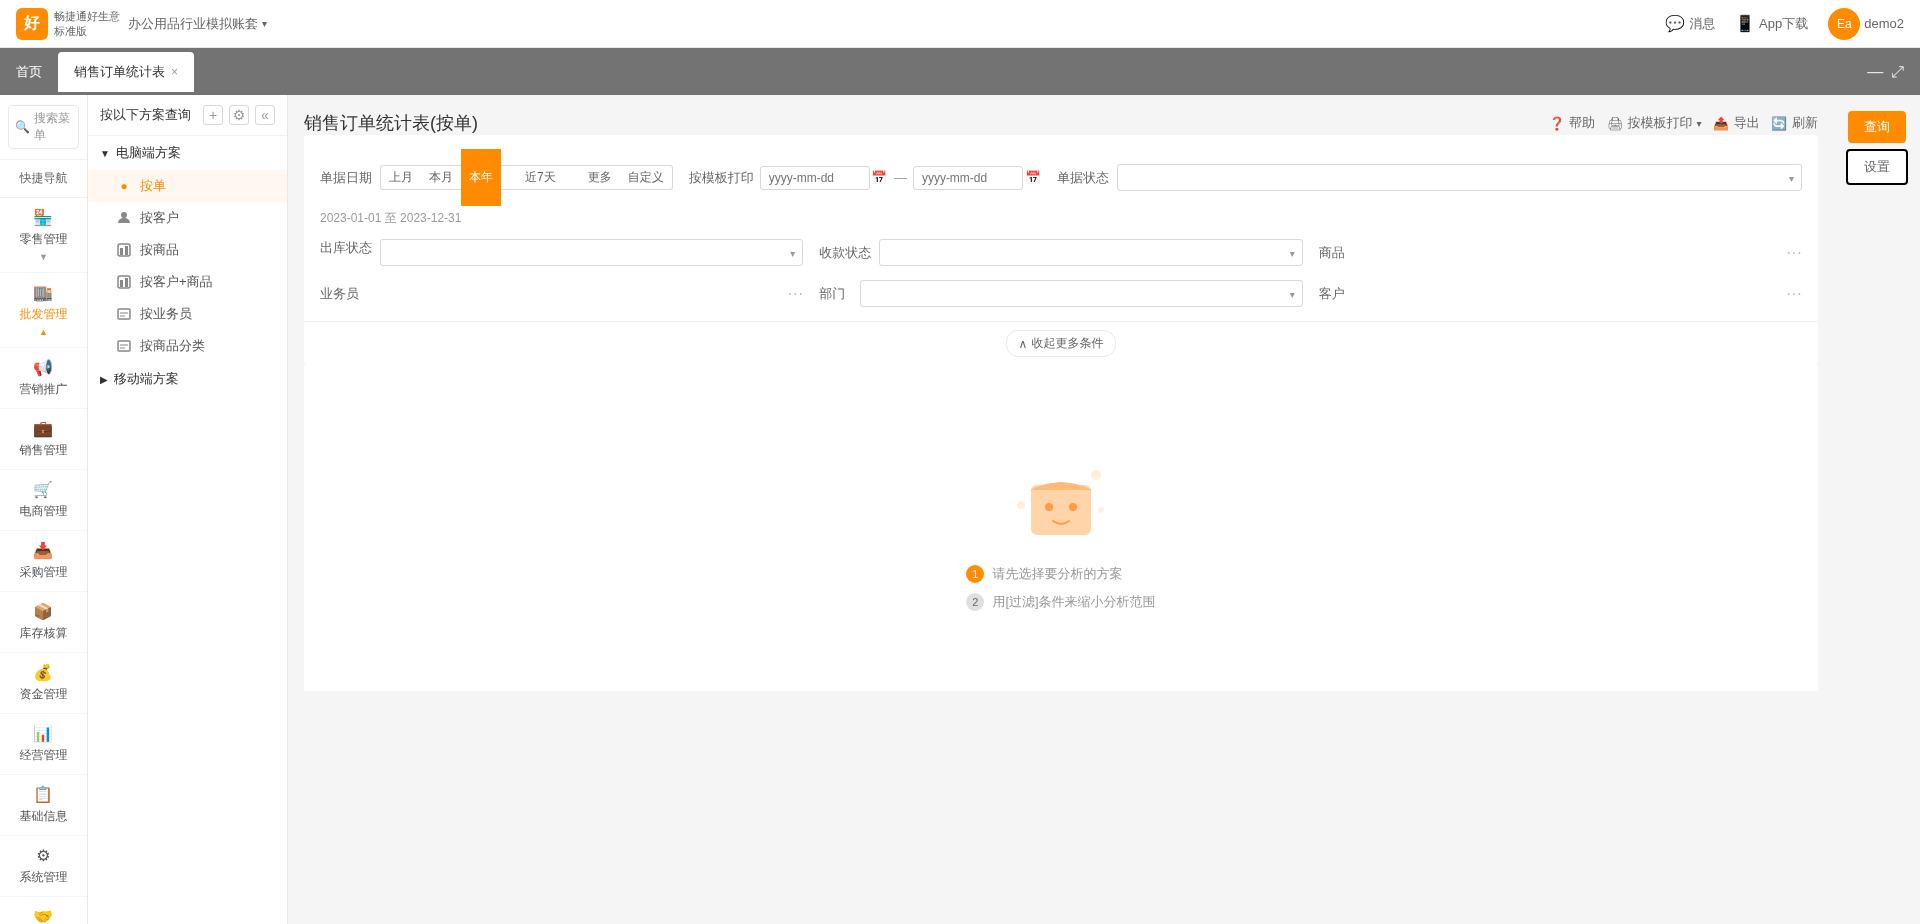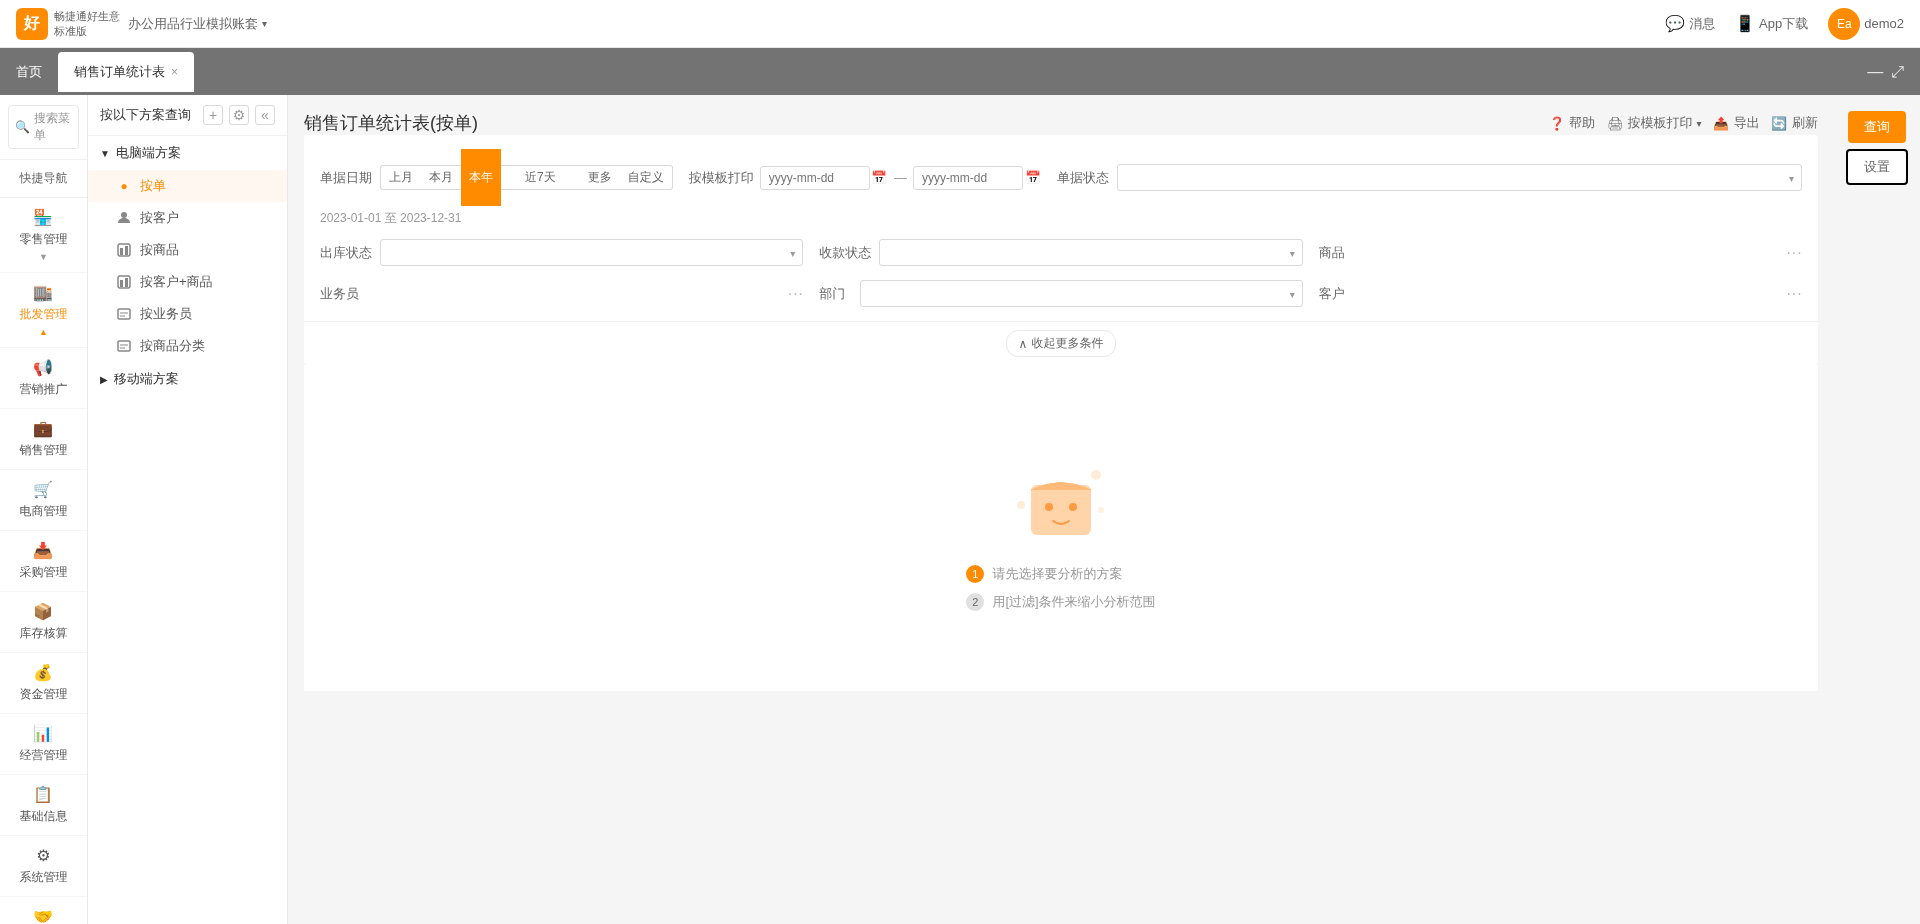--- a/index.html
+++ b/index.html
@@ -320,21 +320,21 @@
                 </div>
               </div>
             </div>
 
             <div style="margin-bottom:12px;font-size:12px;color:#999;margin-top:-10px;">
               <span>2023-01-01 至 2023-12-31</span>
             </div>
 
             <div style="display:flex;align-items:center;gap:16px;margin-bottom:14px;">
 
-              <div style="display:flex;align-items:center;gap:8px;flex:1;">
+              <div style="display:flex;gap:8px;flex:1;">
                 <span style="font-size:13px;color:#666;white-space:nowrap;">出库状态</span>
                 <div style="position:relative;flex:1;">
                   <select style="width:100%;border:1px solid #d9d9d9;border-radius:3px;padding:5px 24px 5px 8px;font-size:13px;color:#333;background:#fff;appearance:none;">
                     <option></option>
                   </select>
                   <span style="position:absolute;right:8px;top:50%;transform:translateY(-50%);color:#999;font-size:10px;pointer-events:none;">▾</span>
                 </div>
               </div>
 
               <div style="display:flex;align-items:center;gap:8px;flex:1;">

